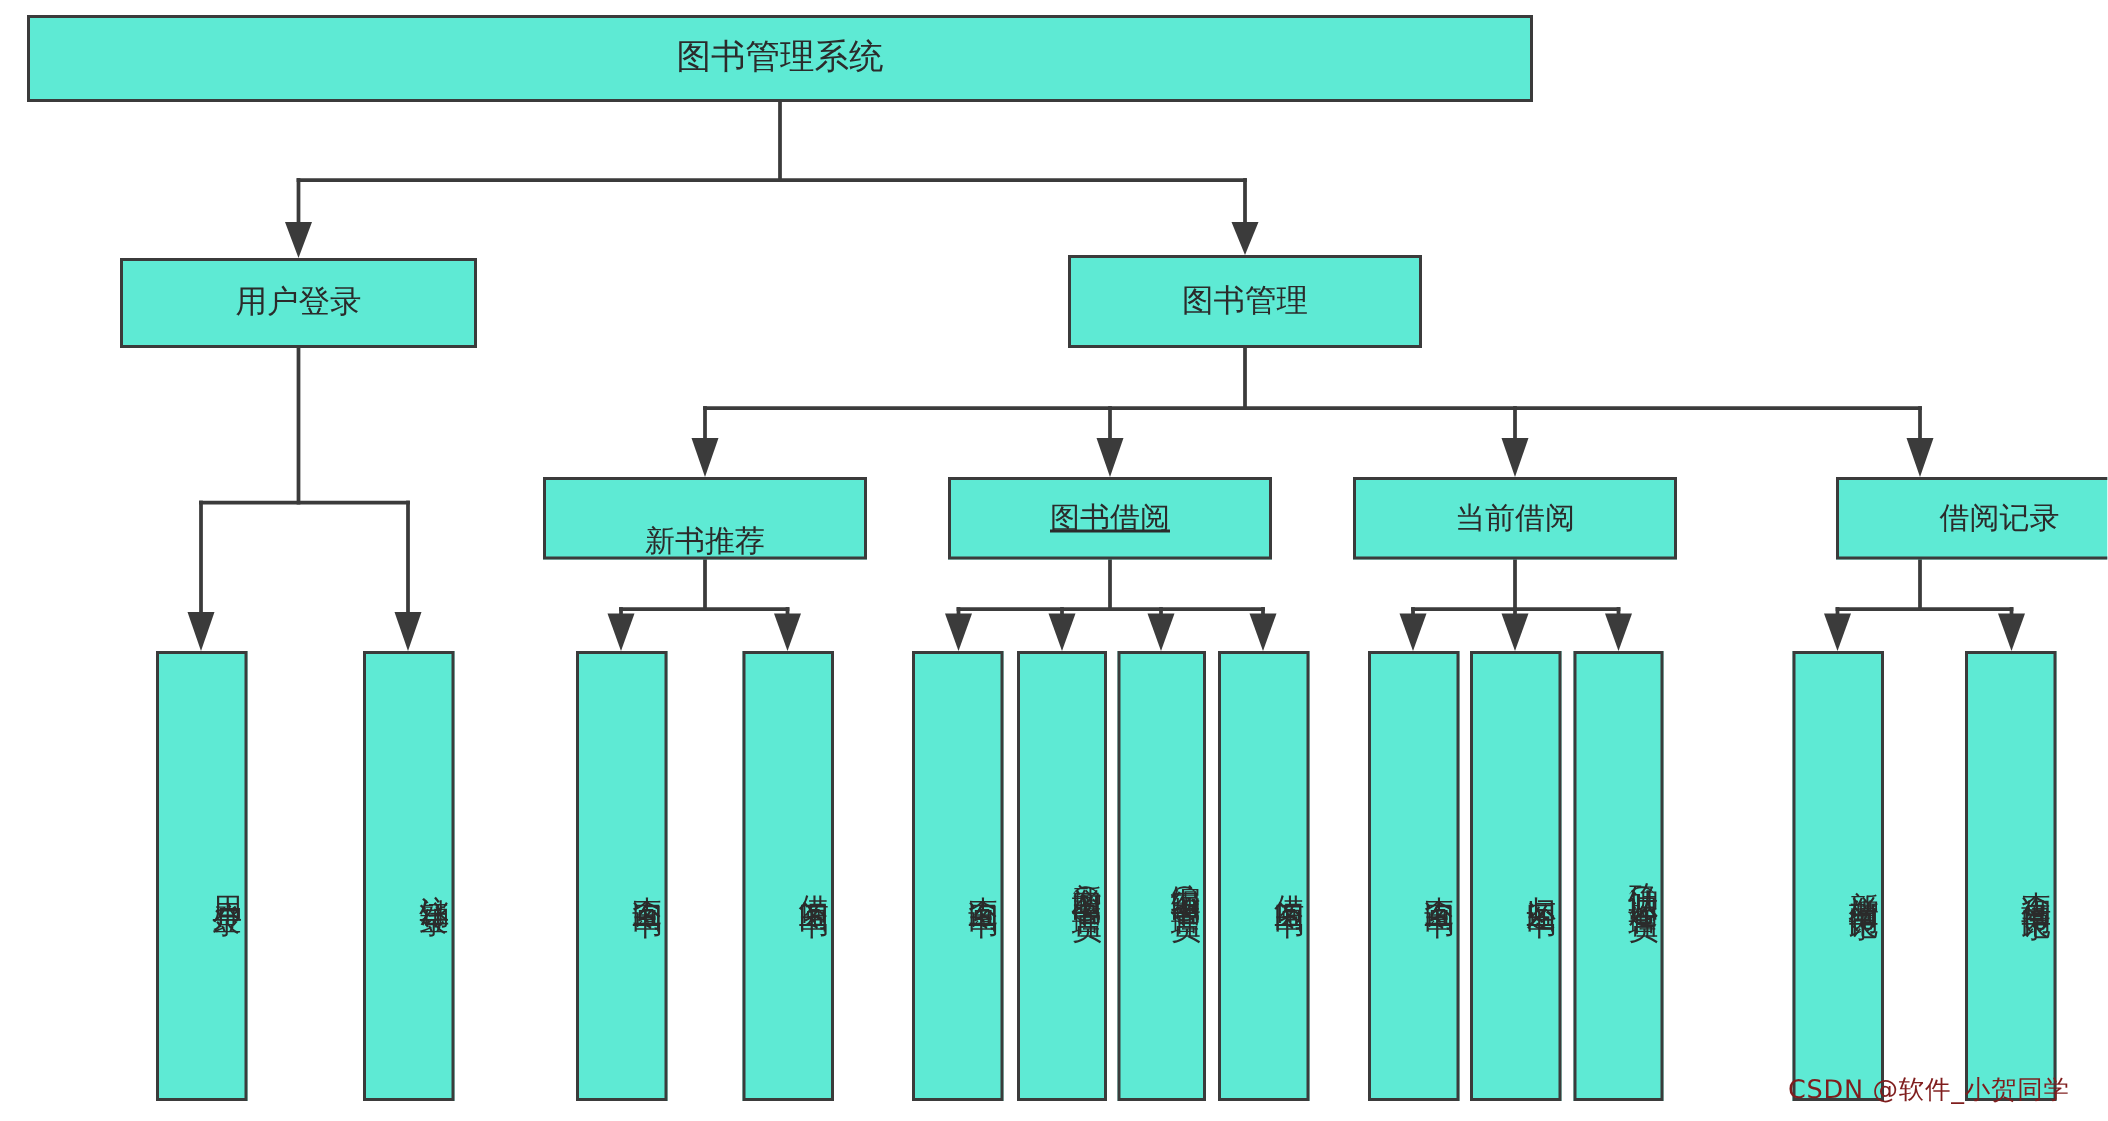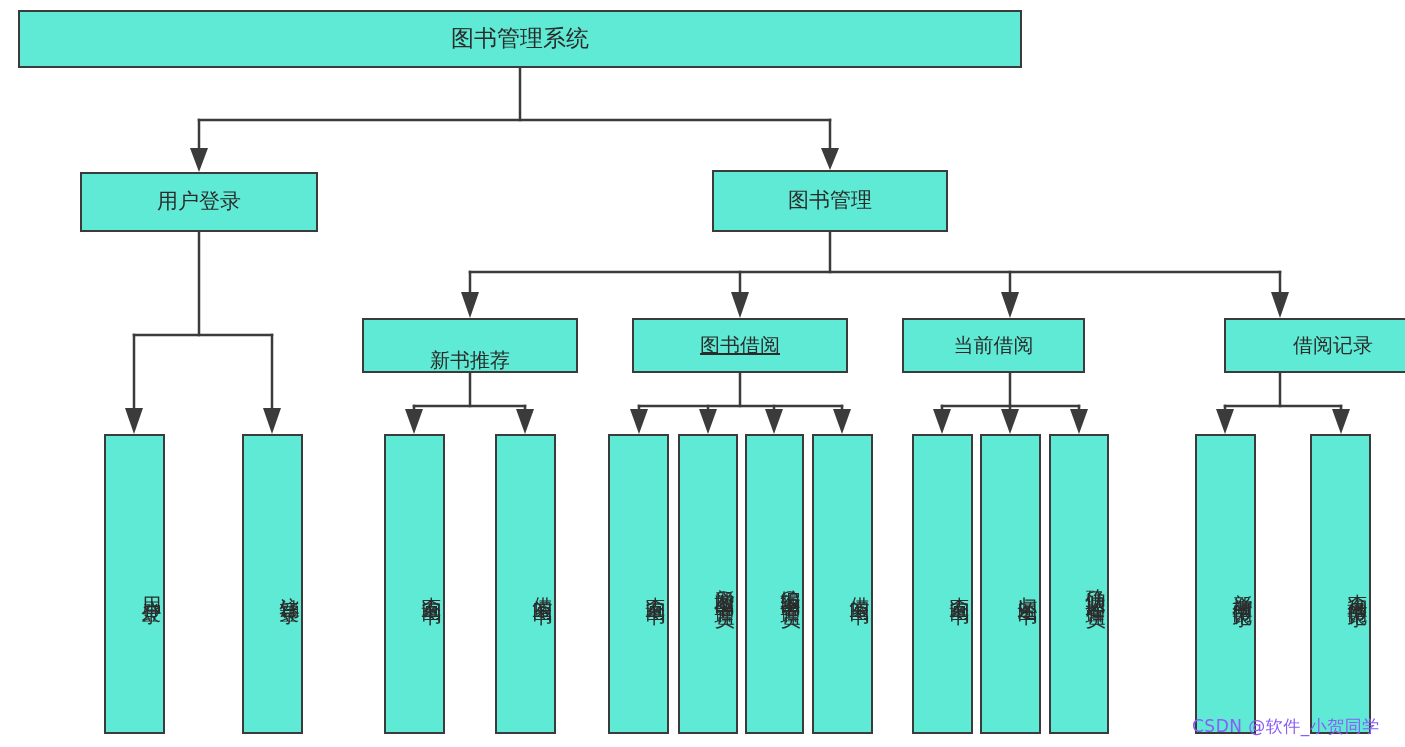--- a/index.html
+++ b/index.html
@@ -49,21 +49,21 @@
     justify-content: center;
     padding-top: 6px;
     letter-spacing: 3px;
   }
   .node.leaf.tall {
     align-items: flex-start;
     padding-top: 4px;
   }
   .watermark {
     position: absolute;
-    color: #8b5cf6;
+    color: #7f1d1d;
     font-size: 17px;
     white-space: nowrap;
     letter-spacing: 0.5px;
   }
 </style>
 </head>
 <body>
 
 <div id="canvas">
 
@@ -151,21 +151,21 @@
   <div class="node level1" style="left:712px; top:170px; width:236px; height:62px;">
     <span>图书管理</span>
   </div>
 
   <div class="node level2" style="left:362px; top:318px; width:216px; height:55px;align-items:flex-end;">
     <span>新书推荐</span>
   </div>
   <div class="node level2" style="left:632px; top:318px; width:216px; height:55px;text-decoration:underline;">
     <span>图书借阅</span>
   </div>
-  <div class="node level2" style="left:902px; top:318px; width:183px; height:55px;">
+  <div class="node level2" style="left:902px; top:318px; width:216px; height:55px;">
     <span>当前借阅</span>
   </div>
   <div class="node level2" style="left:1224px; top:318px; width:218px; height:55px;">
     <span>借阅记录</span>
   </div>
 
   <div class="node leaf" style="left:104px; top:434px; width:61px; height:300px;">
     <span>用户登录</span>
   </div>
   <div class="node leaf" style="left:242px; top:434px; width:61px; height:300px;">

